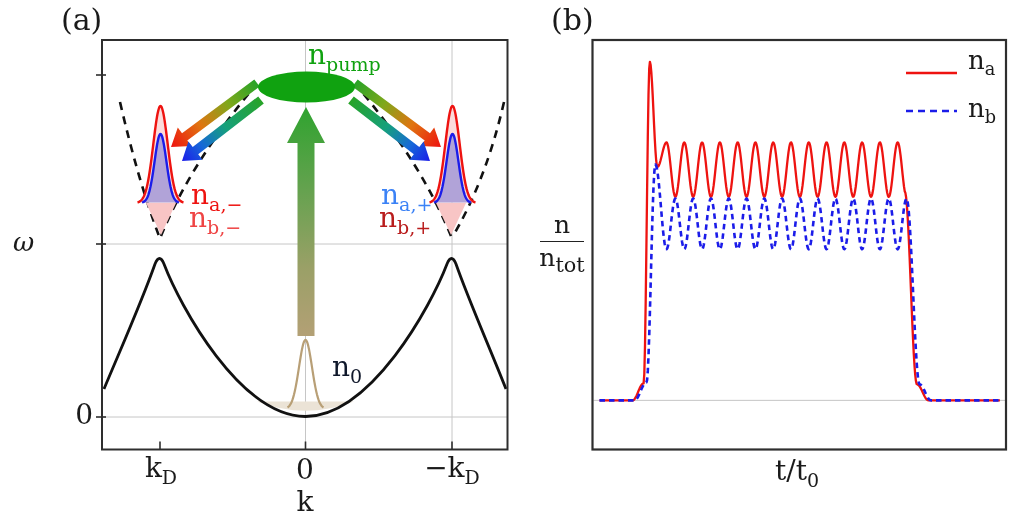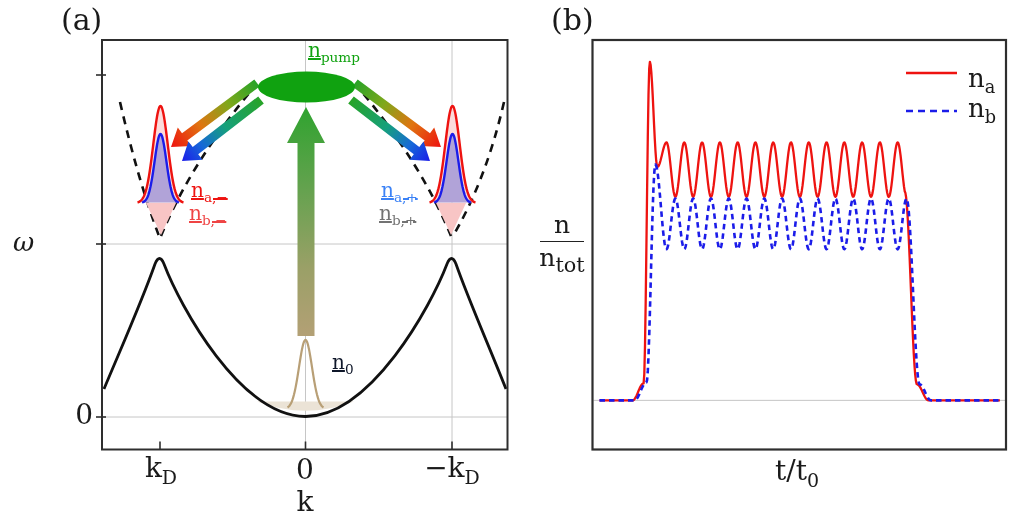--- a/index.html
+++ b/index.html
@@ -6,21 +6,21 @@
   .fig{position:relative;width:1024px;height:528px;background:#ffffff;overflow:hidden;
        font-family:"DejaVu Serif","Liberation Serif",serif;}
   .fig svg{position:absolute;left:0;top:0;}
   .lbl{position:absolute;color:#1a1a1a;line-height:1.05;white-space:nowrap;}
   .lbl sub{font-size:68%;line-height:0;}
   .lbl i{font-style:italic;}
   .tag{font-size:30px;}
   .ax28{font-size:28px;}
   .ax26{font-size:26px;}
   .ax25{font-size:28px;}
-  .ann24{font-size:20px;text-decoration:underline;}
+  .ann24{font-size:28px;}
   .ctr{text-align:center;}
   .rgt{text-align:right;}
   .frac{position:absolute;width:52px;text-align:center;font-size:25px;color:#1a1a1a;}
   .fracbar{border-top:1.7px solid #222;width:44px;margin:2px auto 1px auto;}
 </style>
 </head>
 <body>
 
 <div class="fig">
   <svg id="fig-svg" width="1024" height="528" viewBox="0 0 1024 528">
@@ -107,24 +107,24 @@
 
   <div class="lbl ax28 ctr" style="left:131px;top:453px;width:60px"><span>k</span><sub>D</sub></div>
   <div class="lbl ax28 ctr" style="left:275px;top:455px;width:60px">0</div>
   <div class="lbl ax28 ctr" style="left:422px;top:453px;width:60px"><span>−k</span><sub>D</sub></div>
   <div class="lbl ax28 ctr" style="left:275px;top:487px;width:60px">k</div>
 
   <div class="lbl ann24" style="left: 308px; top: 40px; color: rgb(16, 162, 16);"><span>n</span><sub>pump</sub></div>
   <div class="lbl ann24" style="left: 191px; top: 180px; color: rgb(238, 19, 16); text-align: right;"><span>n</span><sub>a,−</sub></div>
   <div class="lbl ann24" style="left: 189px; top: 203px; color: #ef4444;"><span>n</span><sub>b,−</sub></div>
   <div class="lbl ann24" style="left: 381px; top: 180px; color: #3b82f6;"><span>n</span><sub>a,+</sub></div>
-  <div class="lbl ann24" style="left: 379px; top: 203px; color: #737373;"><span>n</span><sub>b,+</sub></div>
+  <div class="lbl ann24" style="left: 379px; top: 203px; color: #b91c1c;"><span>n</span><sub>b,+</sub></div>
   <div class="lbl ann24" style="left: 332px; top: 352px; color: #0f172a;"><span>n</span><sub>0</sub></div>
 
   <div class="frac" style="left:536px;top:210px">
     <div>n</div>
     <div class="fracbar"></div>
     <div><span>n</span><sub>tot</sub></div>
   </div>
   <div class="lbl ax25 ctr" style="left:757px;top:456px;width:80px"><span>t/t</span><sub>0</sub></div>
-  <div class="lbl ax26" style="left:968px;top:65px"><span>n</span><sub>a</sub></div>
+  <div class="lbl ax26" style="left:968px;top:47px"><span>n</span><sub>a</sub></div>
   <div class="lbl ax26" style="left:968px;top:95px"><span>n</span><sub>b</sub></div>
 </div>
 
 </body></html>

